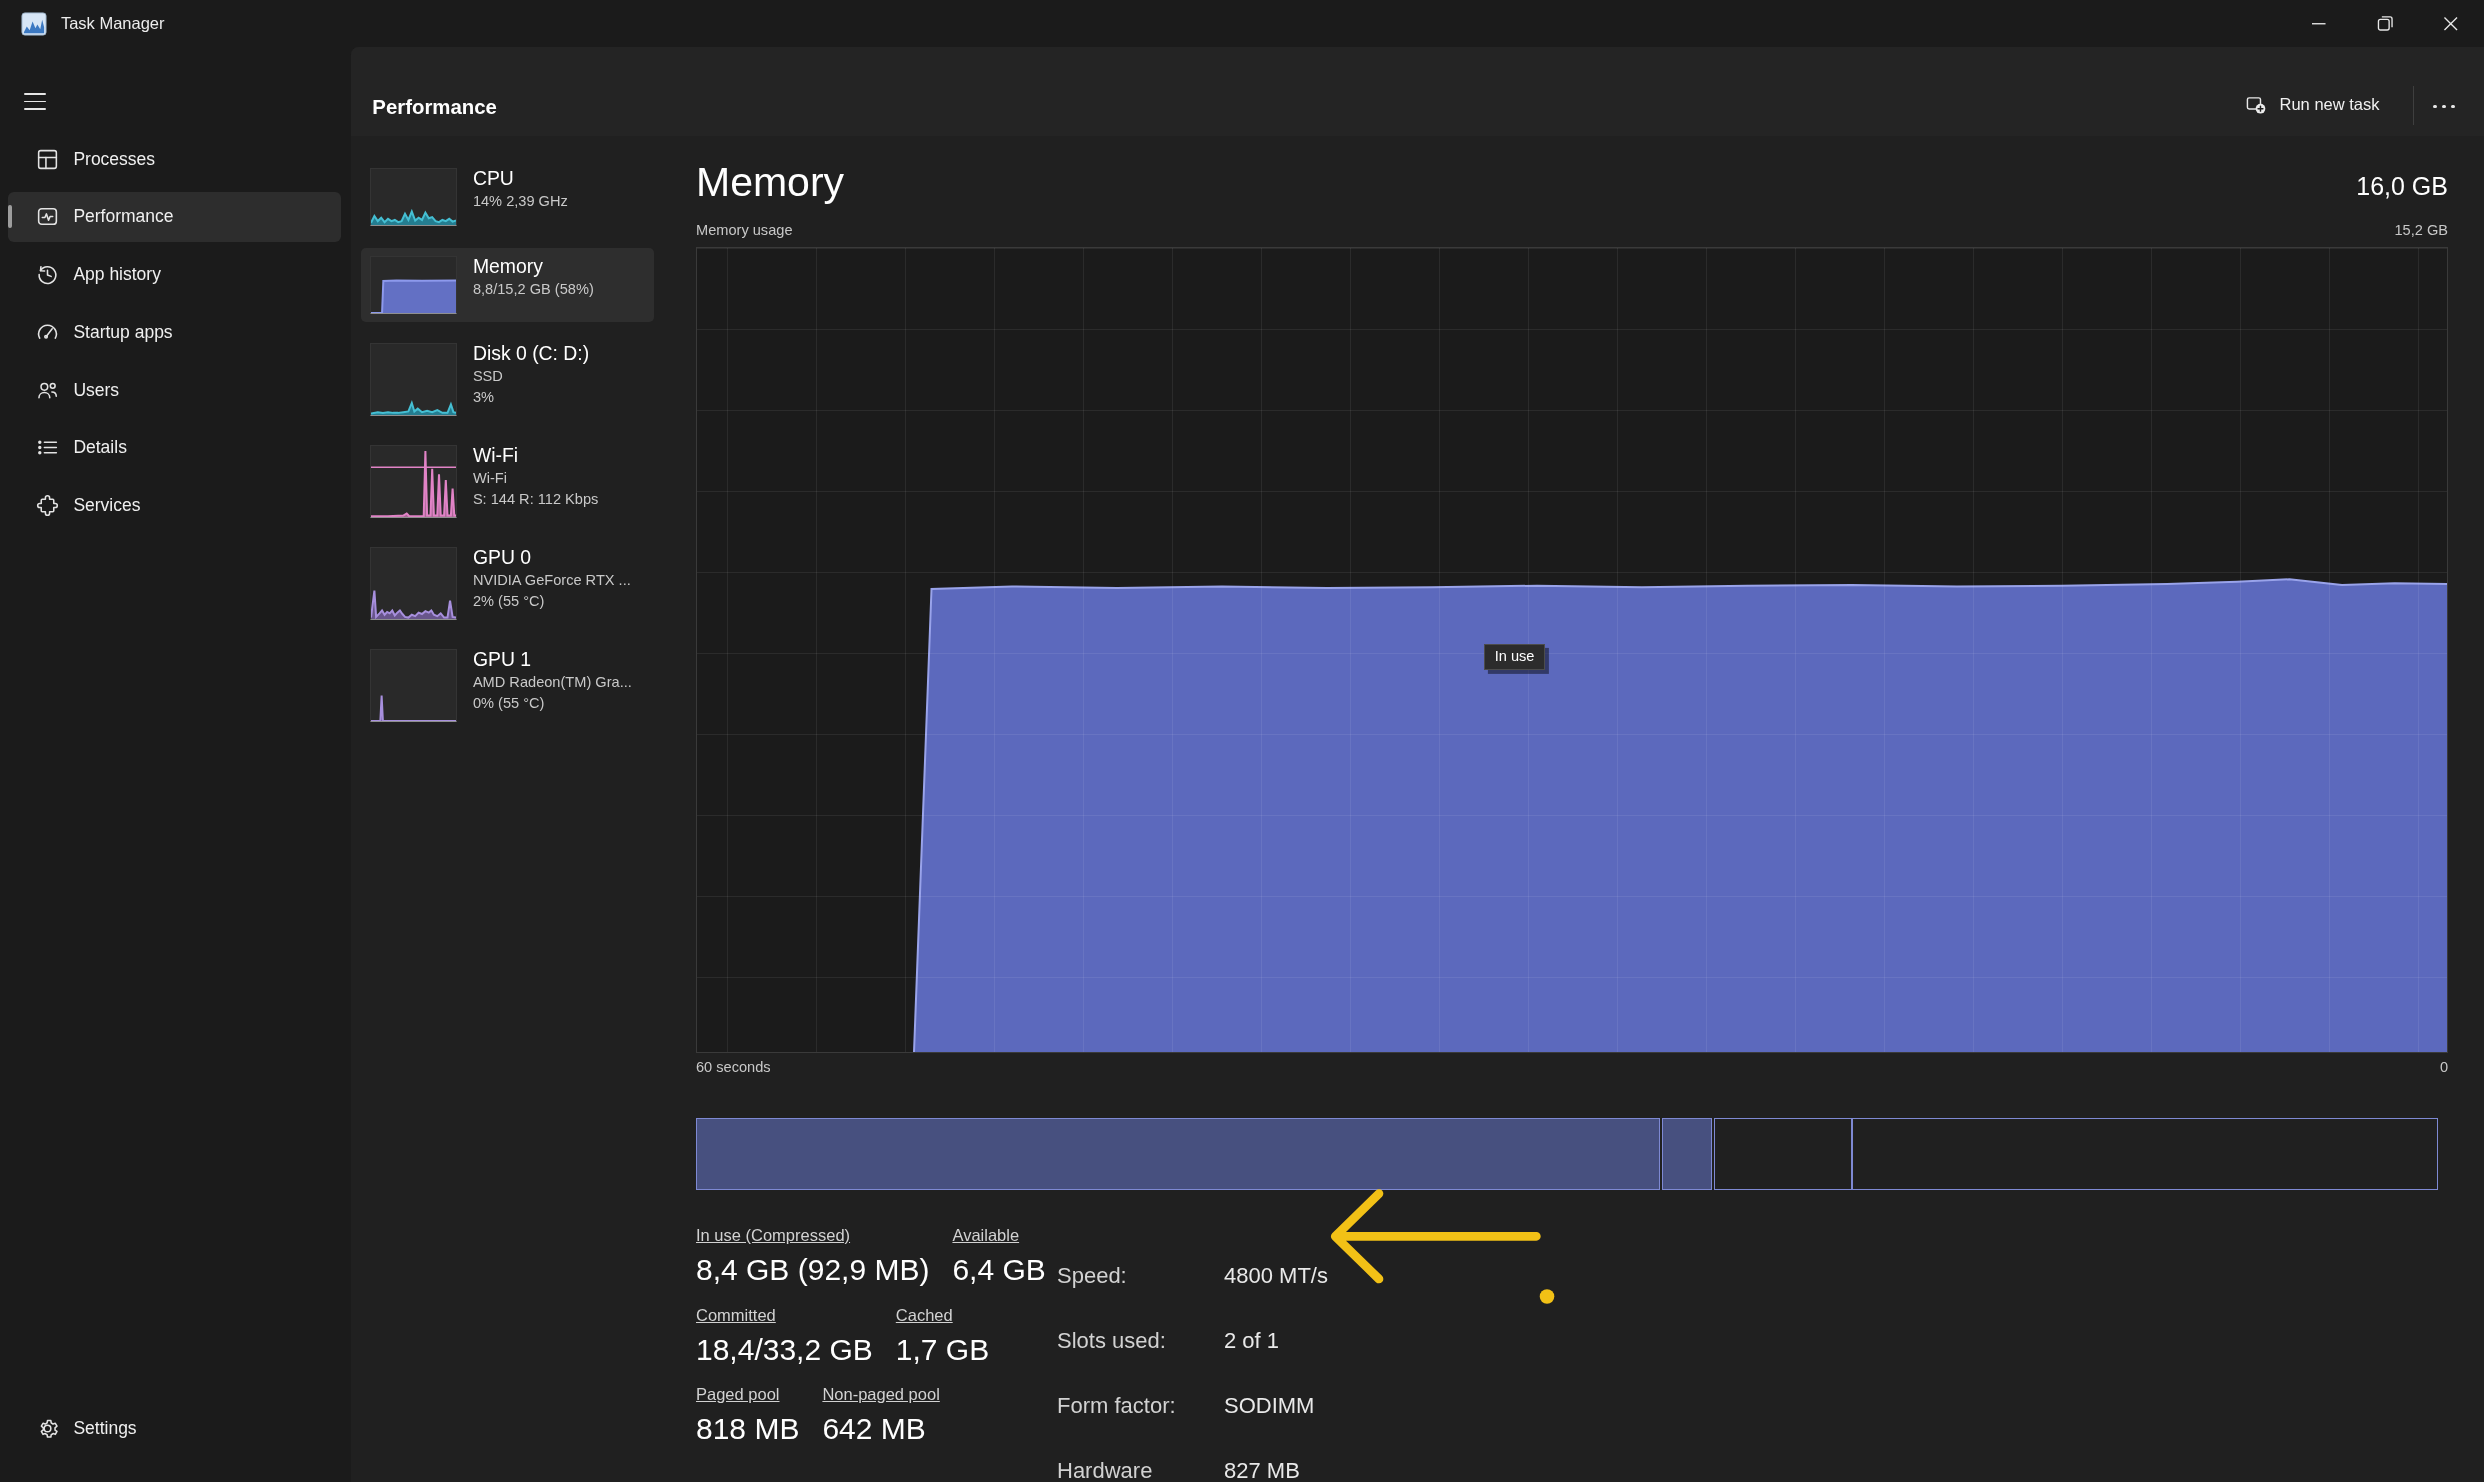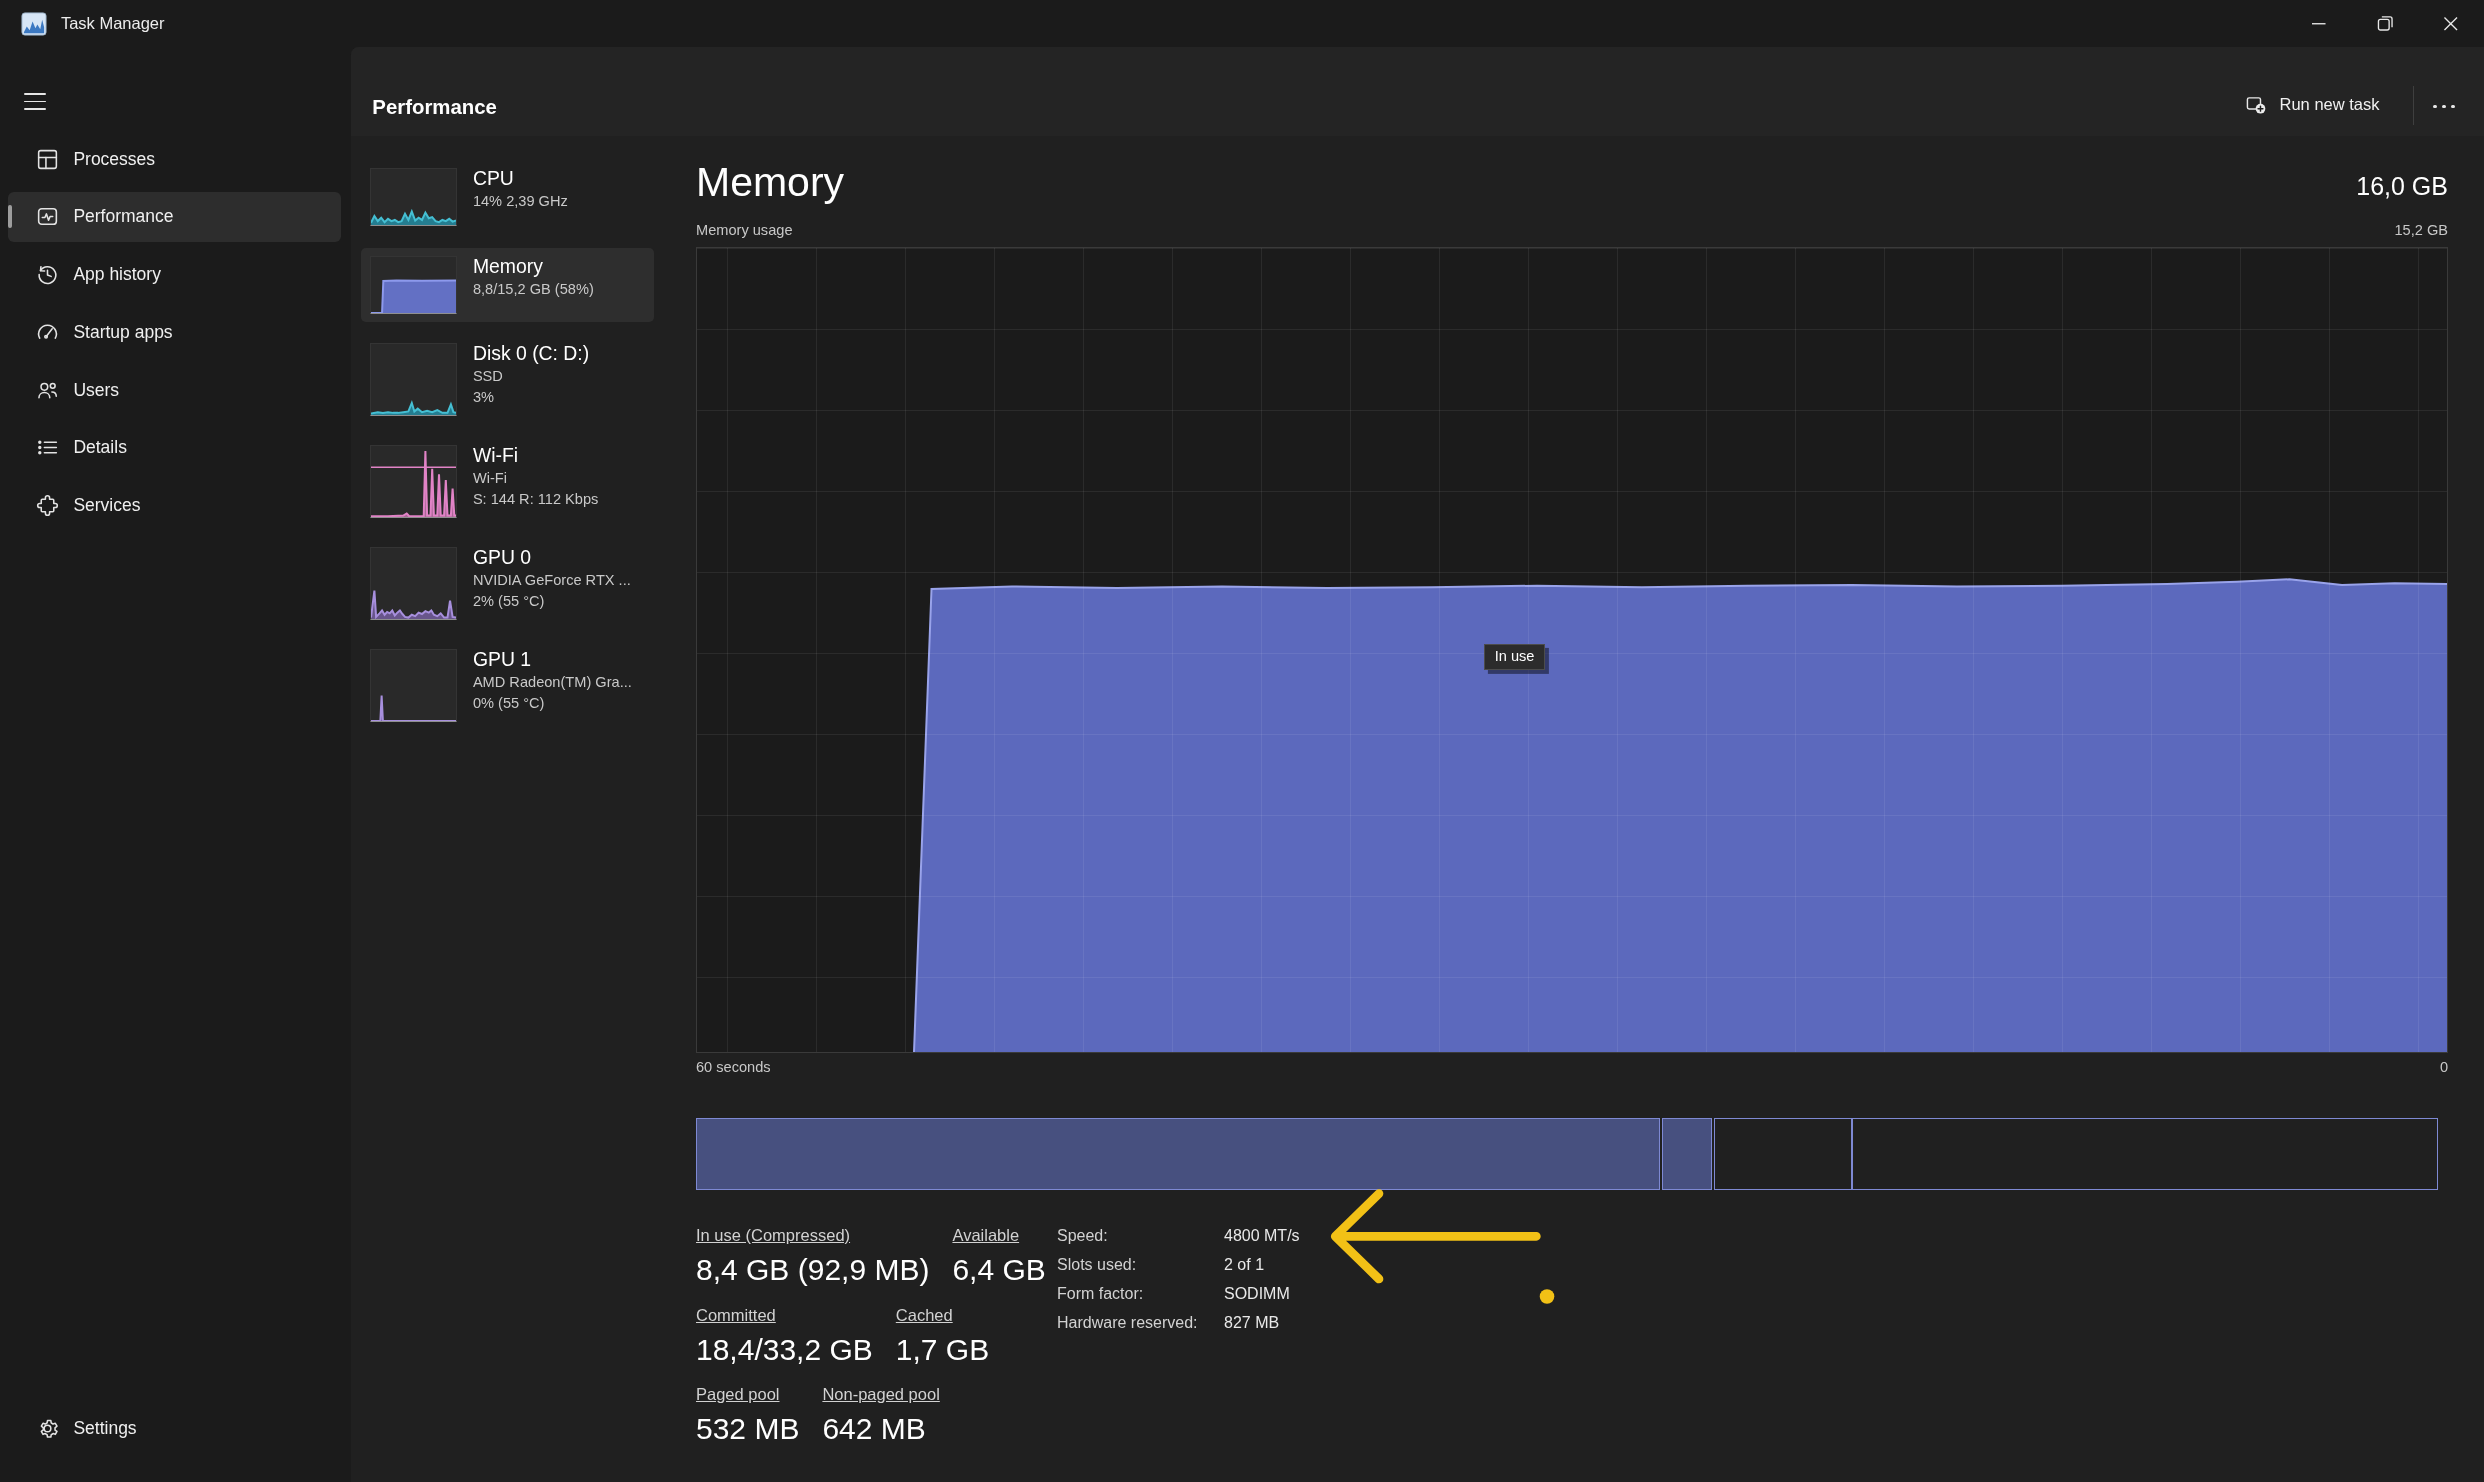--- a/index.html
+++ b/index.html
@@ -65,21 +65,21 @@
   .seg { height:100%; border:1.9px solid #7e89d3; }
   .seg.filled { background:#47507f; }
   .seg.last { margin-left:-4.9px; }
 
   
   .stats { position:absolute; left:0; top:1178px; }
   .stat-row { display:flex; gap:23px; margin-bottom:17.5px; }
   .stat-cell .lbl { font-size:16.5px; color:#d2d2d2; line-height:21.3px; margin-bottom:5.8px;text-decoration:underline; }
   .stat-cell .val { font-size:30px; font-weight:300; color:#fff; line-height:35px; white-space:nowrap; }
   .details { position:absolute; left:361px; top:1180px; }
-  .det-row { height:29px; font-size:16px; display:flex; }
+  .det-row { height:29px; font-size:22px; display:flex;margin-top:36px; }
   .det-row .dl { width:167px; color:#d2d2d2; }
   .det-row .dv { color:#e9e9e9; }
 
   
   .annotation { position:absolute; left:1310px; top:1172px; width:272px; height:146px; pointer-events:none; z-index:50; }
 </style>
 </head>
 <body>
 
 <div class="titlebar">
@@ -371,21 +371,21 @@
           <div class="val">18,4/33,2 GB</div>
         </div>
         <div class="stat-cell">
           <div class="lbl">Cached</div>
           <div class="val">1,7 GB</div>
         </div>
       </div>
       <div class="stat-row">
         <div class="stat-cell">
           <div class="lbl">Paged pool</div>
-          <div class="val">532 MB</div>
+          <div class="val">818 MB</div>
         </div>
         <div class="stat-cell">
           <div class="lbl">Non-paged pool</div>
           <div class="val">642 MB</div>
         </div>
       </div>
     </div>
 
     <div class="details">
       <div class="det-row">

